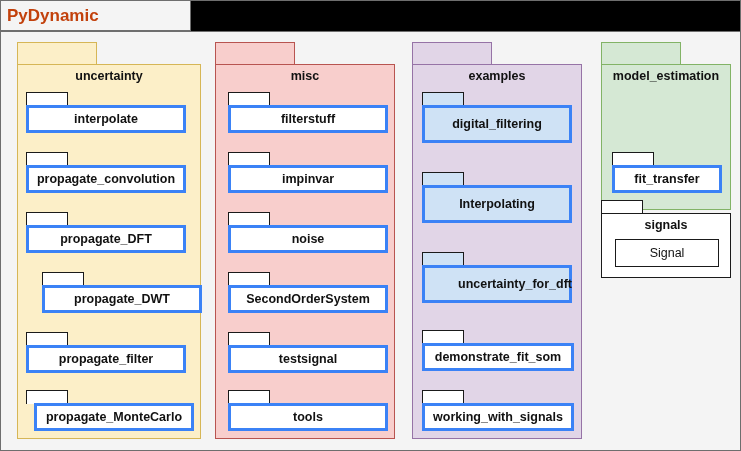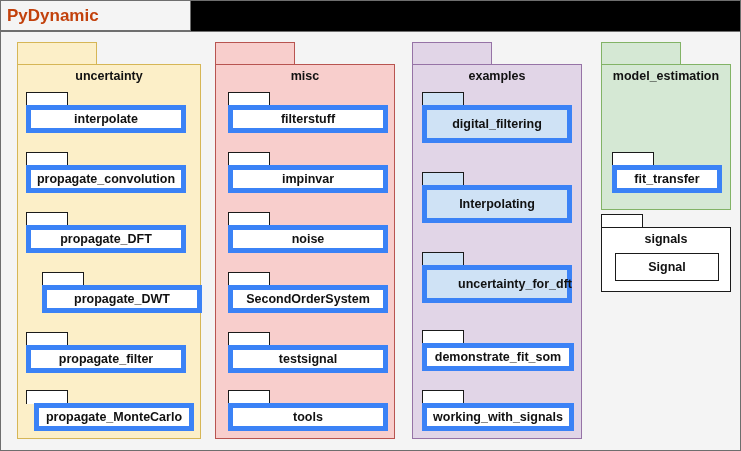--- a/index.html
+++ b/index.html
@@ -91,21 +91,21 @@
     width: 42px;
     height: 14px;
     box-sizing: border-box;
     border: 1px solid #1a1a1a;
   }
   .sub-body {
     position: absolute;
     left: 0;
     top: 13px;
     box-sizing: border-box;
-    border: 5px solid #3b82f6;
+    border: 3px solid #3b82f6;
     display: flex;
     align-items: center;
     justify-content: center;
   }
   .sub-label {
     font-size: 12.5px;
     font-weight: bold;
     color: #111111;
     white-space: nowrap;
     text-align: center;
@@ -116,21 +116,21 @@
     position: absolute;
     box-sizing: border-box;
     border: 1px solid #1a1a1a;
     background: #ffffff;
     display: flex;
     align-items: center;
     justify-content: center;
   }
   .cls-label {
     font-size: 12.5px;
-    font-weight: bold;
+    font-weight: normal;
     color: #111111;
     white-space: nowrap;
   }
 </style>
 </head>
 <body>
 
 <div id="canvas">
 
   <div id="titlebar">
@@ -265,21 +265,21 @@
         <div class="pkg-body" style="top: 22px; width: 130px; height: 146px; background: rgb(213, 232, 212); border-color: rgb(130, 179, 102);">
           <div class="pkg-title">model_estimation</div>
           <div class="sub" style="left: 10px; top: 87px; width: 110px; height: 41px;">
             <div class="sub-tab" style="background: rgb(255, 255, 255); border-bottom: none;"></div>
             <div class="sub-body" style="width: 110px; height: 28px; background: rgb(255, 255, 255);">
               <span class="sub-label">fit_transfer</span>
             </div>
           </div>
         </div>
       </div>
-      <div class="pkg" style="left: 600px; top: 213px; width: 130px; height: 78px;">
+      <div class="pkg" style="left: 600px; top: 199px; width: 130px; height: 78px;">
         <div class="pkg-tab" style="width: 42px; height: 14px; background: rgb(255, 255, 255); border-top-color: rgb(26, 26, 26); border-right-color: rgb(26, 26, 26); border-bottom: none; border-left-color: rgb(26, 26, 26);"></div>
         <div class="pkg-body" style="top: 13px; width: 130px; height: 65px; background: rgb(255, 255, 255); border-color: rgb(26, 26, 26);">
           <div class="pkg-title">signals</div>
           <div class="cls-box" style="left: 13px; top: 25px; width: 104px; height: 28px; background: rgb(255, 255, 255);">
             <span class="cls-label">Signal</span>
           </div>
         </div>
       </div>
     </div>
 

